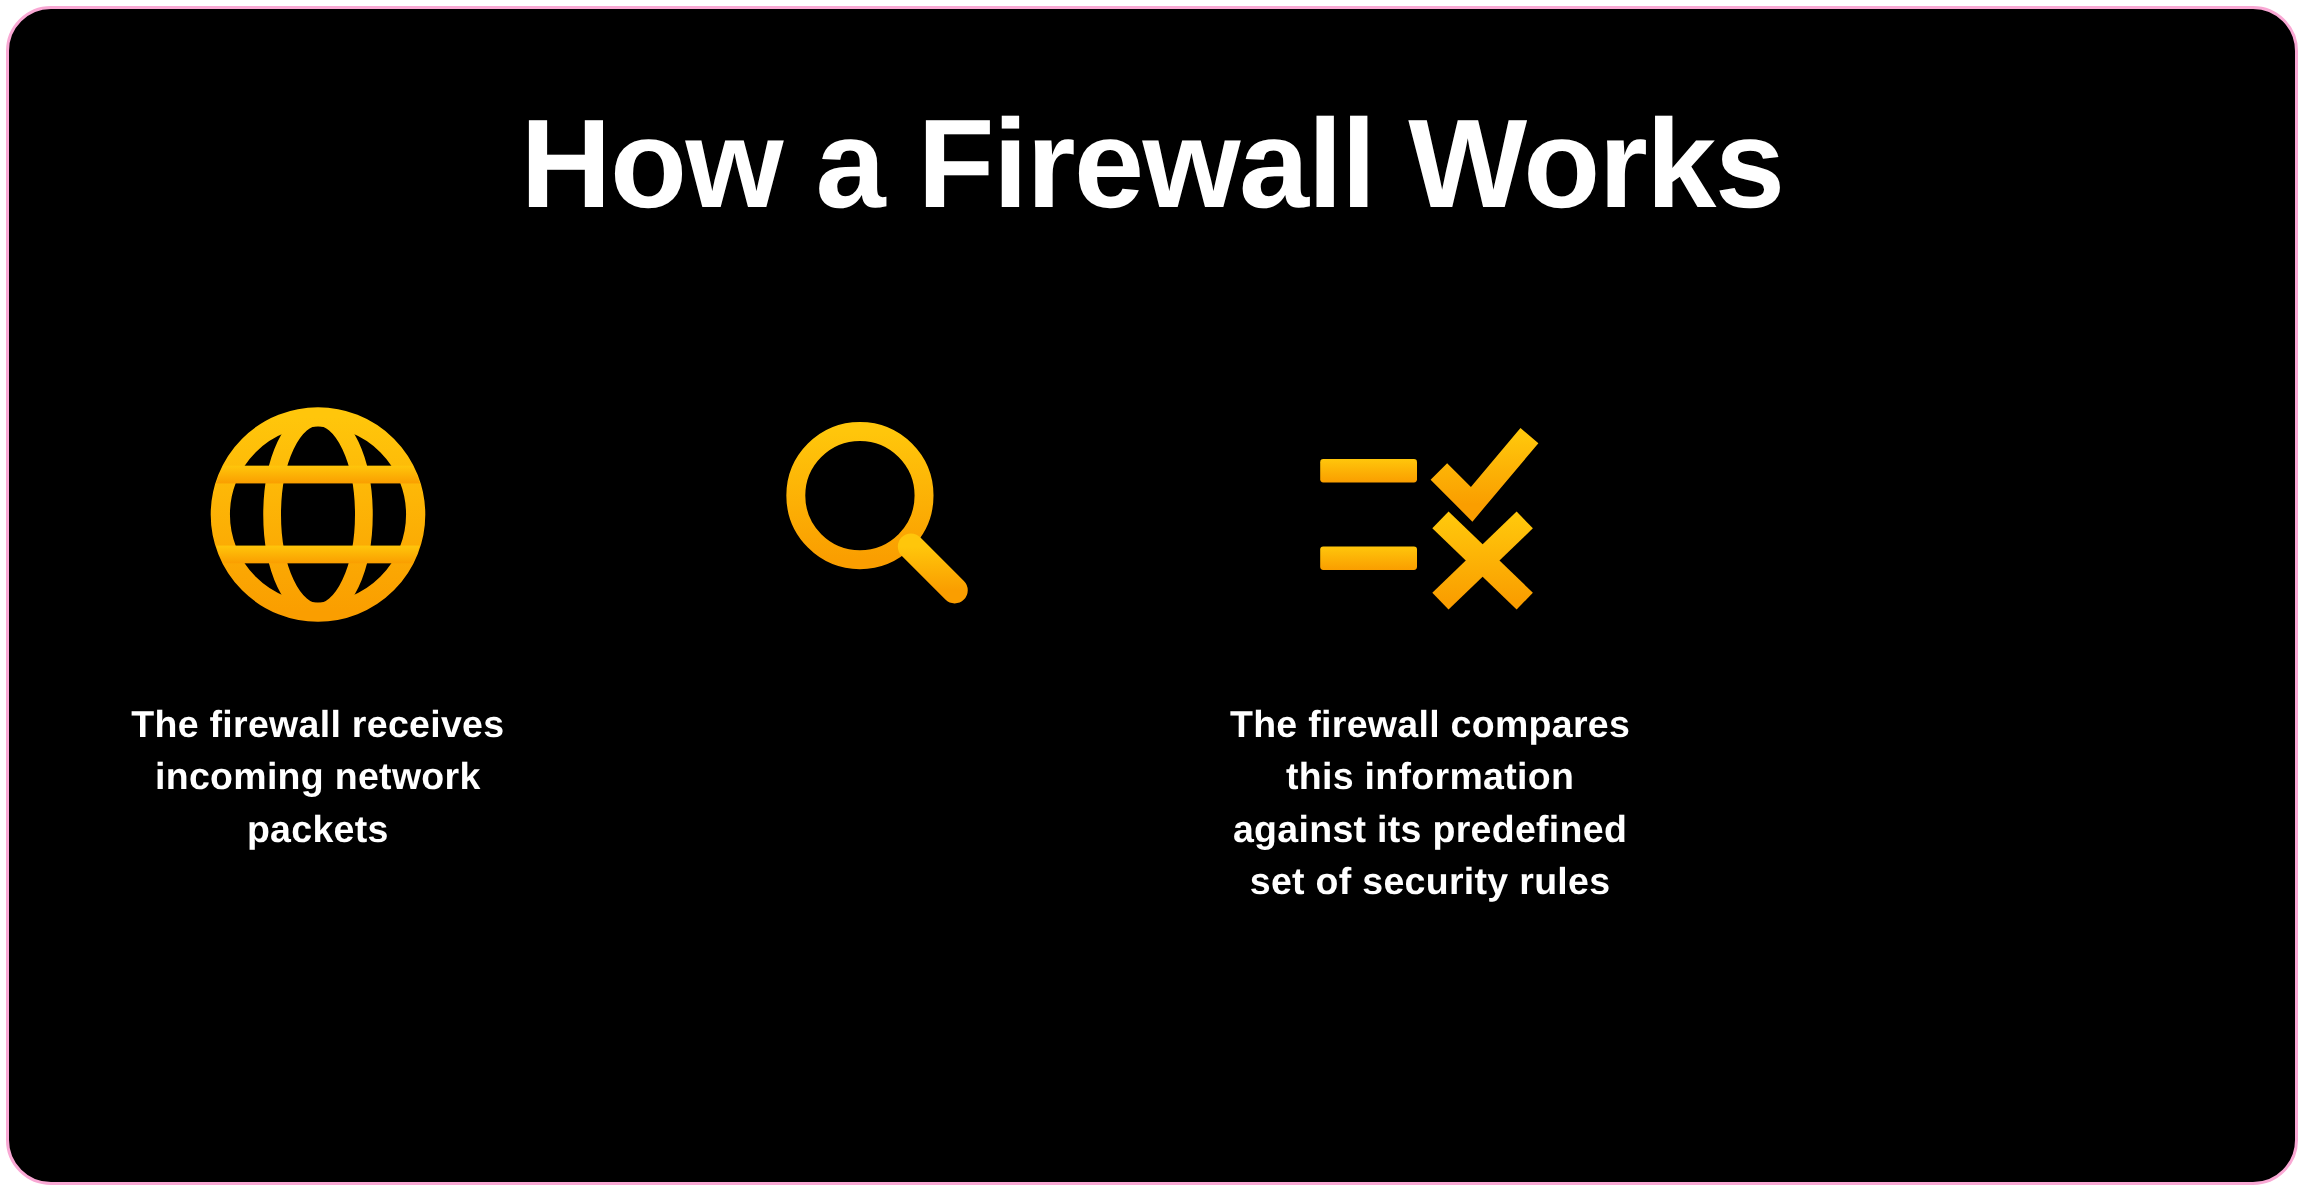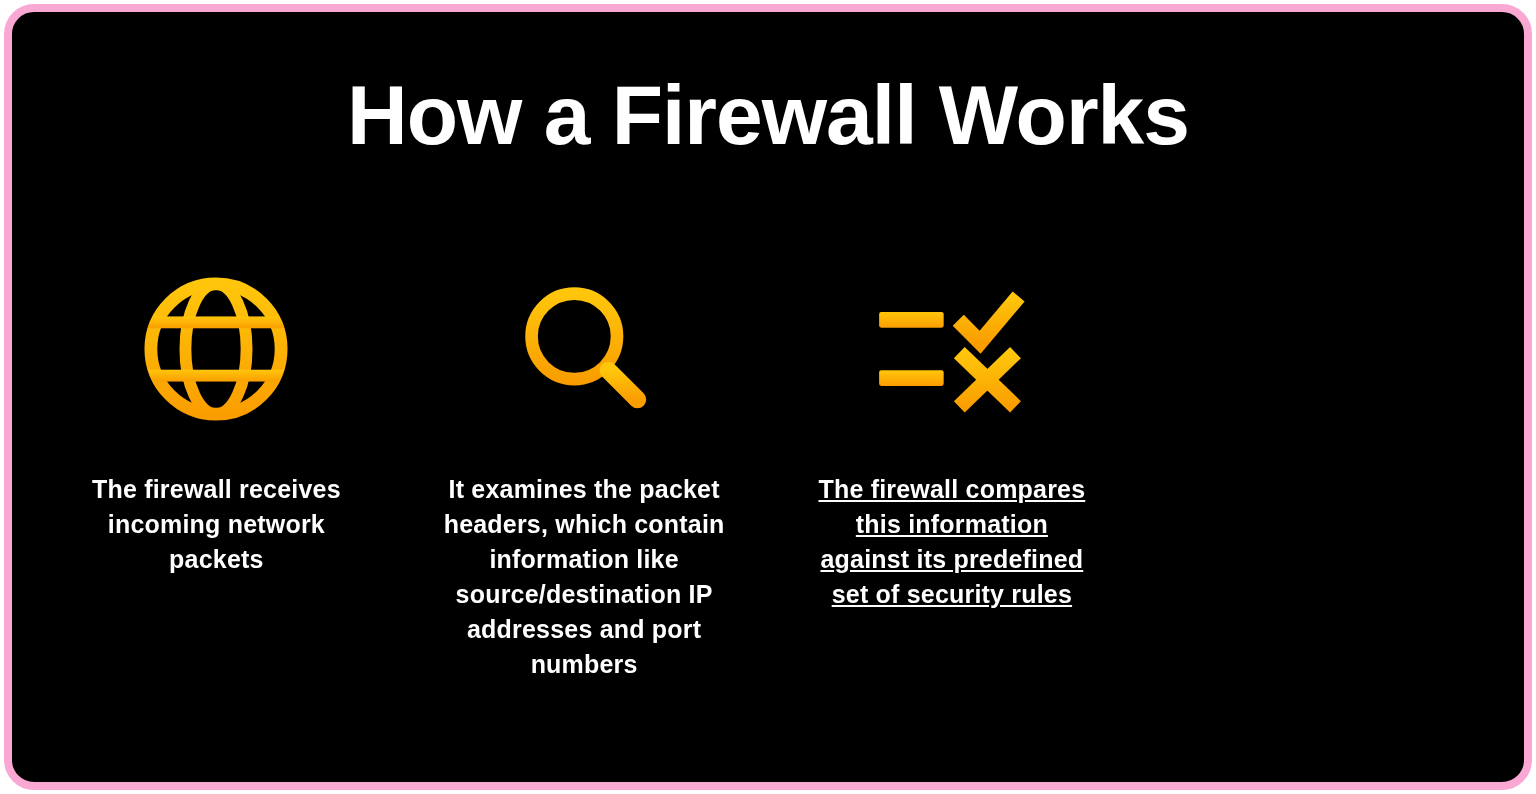--- a/index.html
+++ b/index.html
@@ -4,21 +4,21 @@
 <style>
   html,body{margin:0;padding:0;}
   body{
     width:1536px;height:794px;background:#ffffff;
     font-family:"Liberation Sans", sans-serif;
     position:relative;overflow:hidden;
   }
   .card{
     position:absolute;inset:4px;
     background:#000000;
-    border:8px solid #f9a8d4;
+    border:2px solid #f9a8d4;
     border-radius:30px;
     box-sizing:border-box;
     overflow:hidden;
   }
   .title{
     margin:52px 0 0 0;
     text-align:center;
     color:#ffffff;
     font-size:84px;
     font-weight:800;
@@ -47,21 +47,21 @@
     margin:44px auto 0 auto;
     text-align:center;
     color:#ffffff;
     font-size:25px;
     line-height:35px;
     font-weight:700;
     letter-spacing:0.2px;
   }
   .step:nth-child(1) p{max-width:270px;}
   .step:nth-child(2) p{max-width:312px;}
-  .step:nth-child(3) p{max-width:282px;text-decoration:underline;}
+  .step:nth-child(3) p{max-width:282px;}
   .step:nth-child(4) p{max-width:305px;}
 </style>
 </head>
 <body>
 
 <div class="card">
 
   <h1 class="title">How a Firewall Works</h1>
 
   <div class="steps">
@@ -95,21 +95,20 @@
           <defs>
             <linearGradient id="g2" x1="0" y1="0" x2="0" y2="1">
               <stop offset="0" stop-color="#FFC60B"></stop>
                 <stop offset="1" stop-color="#FA9E00"></stop>
             </linearGradient>
           </defs>
           <circle cx="60" cy="57" r="44" fill="none" stroke="url(#g2)" stroke-width="13"></circle>
           <line x1="95" y1="92" x2="125" y2="122" stroke="url(#g2)" stroke-width="18" stroke-linecap="round"></line>
         </svg>
       </div>
-      <p>It examines the packet headers, which contain information like source/destination IP addresses and port numbers</p>
     </div>
 
     <div class="step">
       <div class="icon-wrap">
         <svg width="146" height="127" viewBox="0 0 140 122" aria-hidden="true">
           <defs>
             <linearGradient id="g3" x1="0" y1="0" x2="0" y2="1">
               <stop offset="0" stop-color="#FFC60B"></stop>
                 <stop offset="1" stop-color="#FA9E00"></stop>
             </linearGradient>

